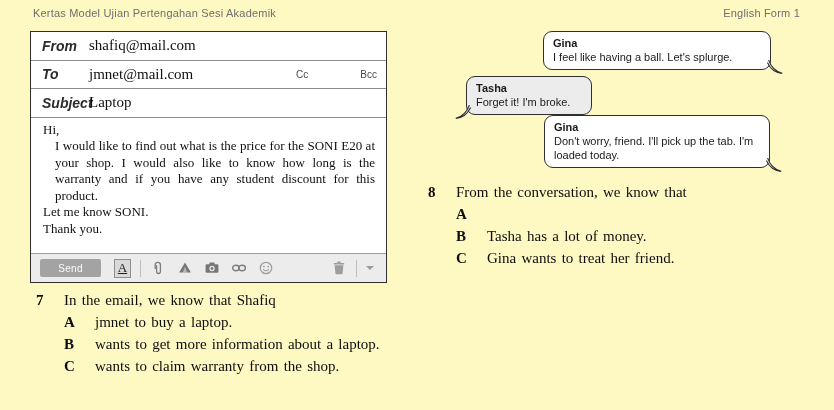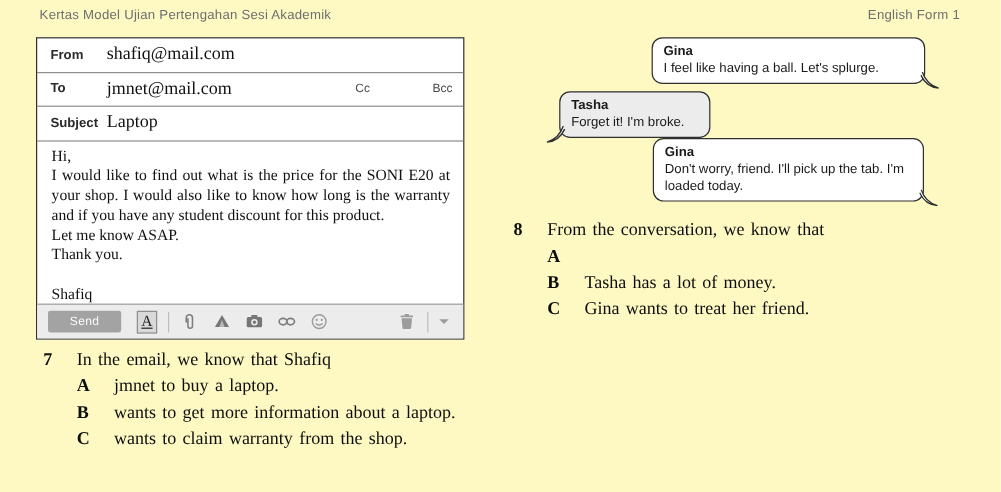--- a/index.html
+++ b/index.html
@@ -16,32 +16,32 @@
   
   .email-box {
     position:absolute; left:30px; top:31px; width:357px; height:252px;
     border:1.5px solid #2f2f2f; background:#fff;
   }
   .field-row {
     display:flex; align-items:center; height:28.5px;
     border-bottom:1px solid #8c8c8c;
   }
   .field-label {
-    width:58px; padding-left:11px; font-size:11px; font-weight:bold; color:#2b2b2b;
+    width:58px; padding-left:11px; font-size:14px; font-weight:bold; color:#2b2b2b;font-style:italic;
   }
   .field-value {
     font-family:"Liberation Serif", serif; font-size:15px; color:#101010;
   }
   .ccbcc { margin-left:auto; margin-right:9px; font-size:10px; color:#4a4a4a; display:flex; gap:6px; }
   .ccbcc span { cursor:default;margin-left:46px; }
   .email-body {
     padding:4px 11px 0 12px;
     font-family:"Liberation Serif", serif; font-size:13px; line-height:16.5px; color:#101010;
   }
-  .email-body .para { text-align:justify; }
+  .email-body .para { text-align:justify;margin-left:12px; }
   .spacer-line { height:16.5px; }
 
   
   .toolbar {
     position:absolute; left:0; right:0; bottom:0; height:29px;
     background:#ececec; border-top:1px solid #9e9e9e;
     display:flex; align-items:center; padding:0 9px;
   }
   .send-btn {
     width:61px; height:18px; background:#a3a3a3; border:none; border-radius:2px;
@@ -111,21 +111,21 @@
     </div>
 
     <div class="field-row">
       <div class="field-label">Subject</div>
       <div class="field-value">Laptop</div>
     </div>
 
     <div class="email-body">
       <div>Hi,</div>
       <div class="para">I would like to find out what is the price for the SONI E20 at your shop. I would also like to know how long is the warranty and if you have any student discount for this product.</div>
-      <div>Let me know ASAP.</div>
+      <div>Let me know SONI.</div>
       <div>Thank you.</div>
       <div class="spacer-line"></div>
       <div>Shafiq</div>
     </div>
 
     <div class="toolbar">
       <button class="send-btn">Send</button>
       <div class="fmt-btn">A</div>
       <div class="tsep"></div>
       <div class="tb-icons">

